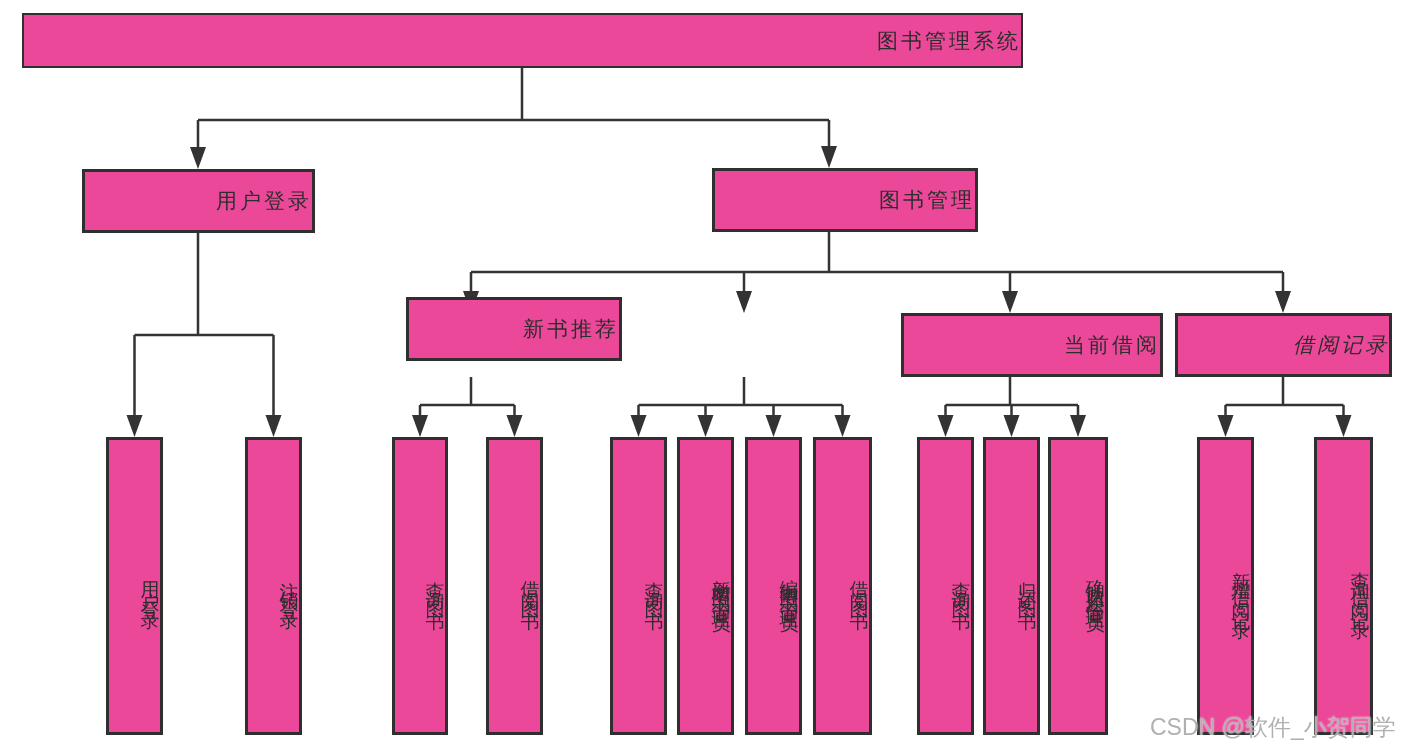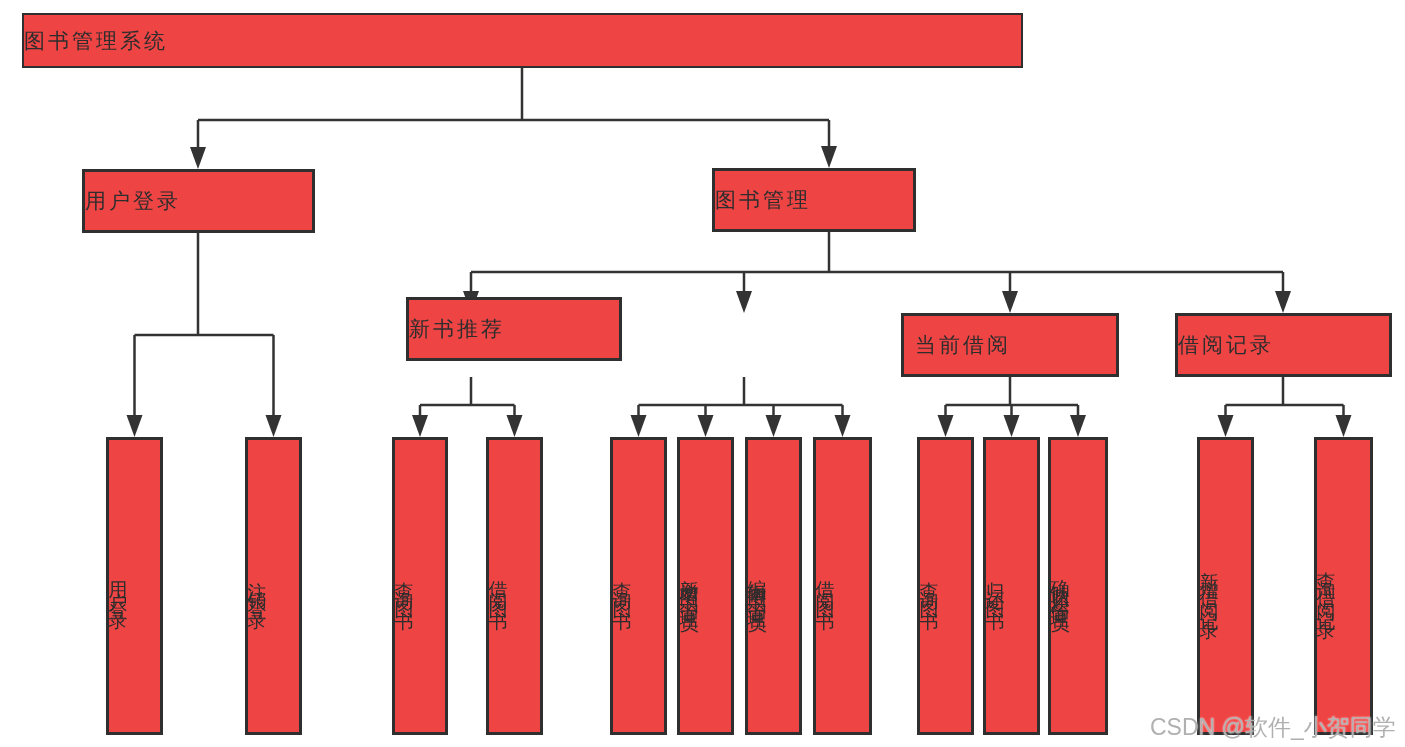--- a/index.html
+++ b/index.html
@@ -12,25 +12,25 @@
     overflow: hidden;
   }
   #connectors {
     position: absolute;
     left: 0; top: 0;
     z-index: 0;
   }
   .node {
     position: absolute;
     box-sizing: border-box;
-    background: #ef4444;
+    background: #ec4899;
     border: 3px solid #2f2f2f;
     display: flex;
     align-items: center;
-    justify-content: flex-start;
+    justify-content: flex-end;
     color: #2d2d2d;
     z-index: 1;
   }
   .node.root { border-width: 2px; }
   .hlabel {
     font-size: 21px;
     letter-spacing: 3px;
     white-space: nowrap;
   }
   .leaf .vlabel {
@@ -97,31 +97,31 @@
     </g>
   </svg>
 
   <div class="node root" style="left:22px; top:13px; width:1001px; height:55px;">
     <span class="hlabel">图书管理系统</span>
   </div>
 
   <div class="node" style="left:82px; top:169px; width:233px; height:64px;">
     <span class="hlabel">用户登录</span>
   </div>
-  <div class="node" style="left:712px; top:168px; width:204px; height:64px;">
+  <div class="node" style="left:712px; top:168px; width:266px; height:64px;">
     <span class="hlabel">图书管理</span>
   </div>
 
   <div class="node" style="left:363px; top:297px; width:216px; height:64px;margin-left:43px;">
     <span class="hlabel">新书推荐</span>
   </div>
-  <div class="node" style="left:901px; top:313px; width:218px; height:64px;padding-left:11px;">
+  <div class="node" style="left:901px; top:313px; width:262px; height:64px;padding-left:11px;">
     <span class="hlabel">当前借阅</span>
   </div>
-  <div class="node" style="left:1175px; top:313px; width:217px; height:64px;">
+  <div class="node" style="left:1175px; top:313px; width:217px; height:64px;font-style:italic;">
     <span class="hlabel">借阅记录</span>
   </div>
 
   <div class="node leaf" style="left:106px; top:437px; width:57px; height:298px;">
     <span class="vlabel">用户登录</span>
   </div>
   <div class="node leaf" style="left:245px; top:437px; width:57px; height:298px;">
     <span class="vlabel">注销登录</span>
   </div>
 

